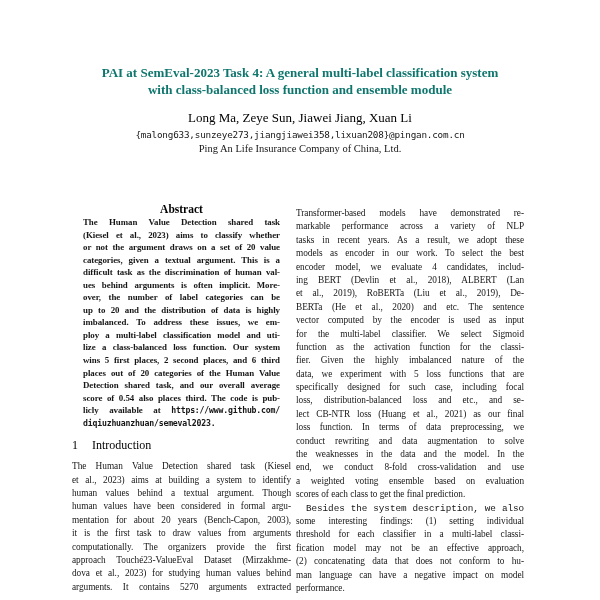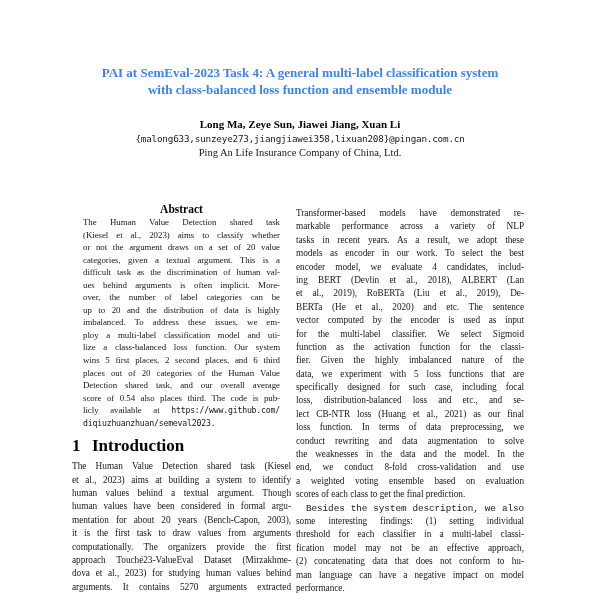--- a/index.html
+++ b/index.html
@@ -11,26 +11,26 @@
     overflow: hidden;
     font-family: "Liberation Serif", serif;
     color: #161616;
   }
   
   .header { position: absolute; top: 64px; left: 0; right: 0; text-align: center; }
   .title-line {
     font-size: 13px;
     font-weight: bold;
     line-height: 17px;
-    color: #3b82f6;
+    color: #0f766e;
   }
   .authors {
-    margin-top: 20px;
-    font-size: 11px;
-    font-weight: bold;
+    margin-top: 12px;
+    font-size: 13px;
+    font-weight: normal;
     color: #000;
   }
   .emails {
     margin-top: 3px;
     font-family: "DejaVu Sans Mono", monospace;
     font-size: 9.3px;
     letter-spacing: -0.2px;
   }
   .affiliation { margin-top: 3px; font-size: 10.5px; }
 
@@ -40,27 +40,27 @@
 
   .abstract-heading {
     text-align: center;
     font-weight: bold;
     font-size: 11.5px;
     line-height: 14px;
     color: #000;
     margin-bottom: 0;
   }
   .abstract-body { margin: 0 11px; font-size: 8.9px; }
-  .abstract-body .pline { height: 12.55px; line-height: 12.55px; }
+  .abstract-body .pline { height: 12.55px; line-height: 12.55px; font-weight: bold; }
 
   .section-heading {
     margin-top: 9px;
     margin-bottom: 7px;
-    font-size: 17px;
-    font-weight: bold;
+    font-size: 12px;
+    font-weight: normal;
     line-height: 15px;
     color: #000;
   }
   .section-heading .sec-num { display: inline-block; width: 20px; }
 
   .body-text { font-size: 9.3px; }
   .pline {
     height: 13.4px;
     line-height: 13.4px;
     overflow: hidden;

